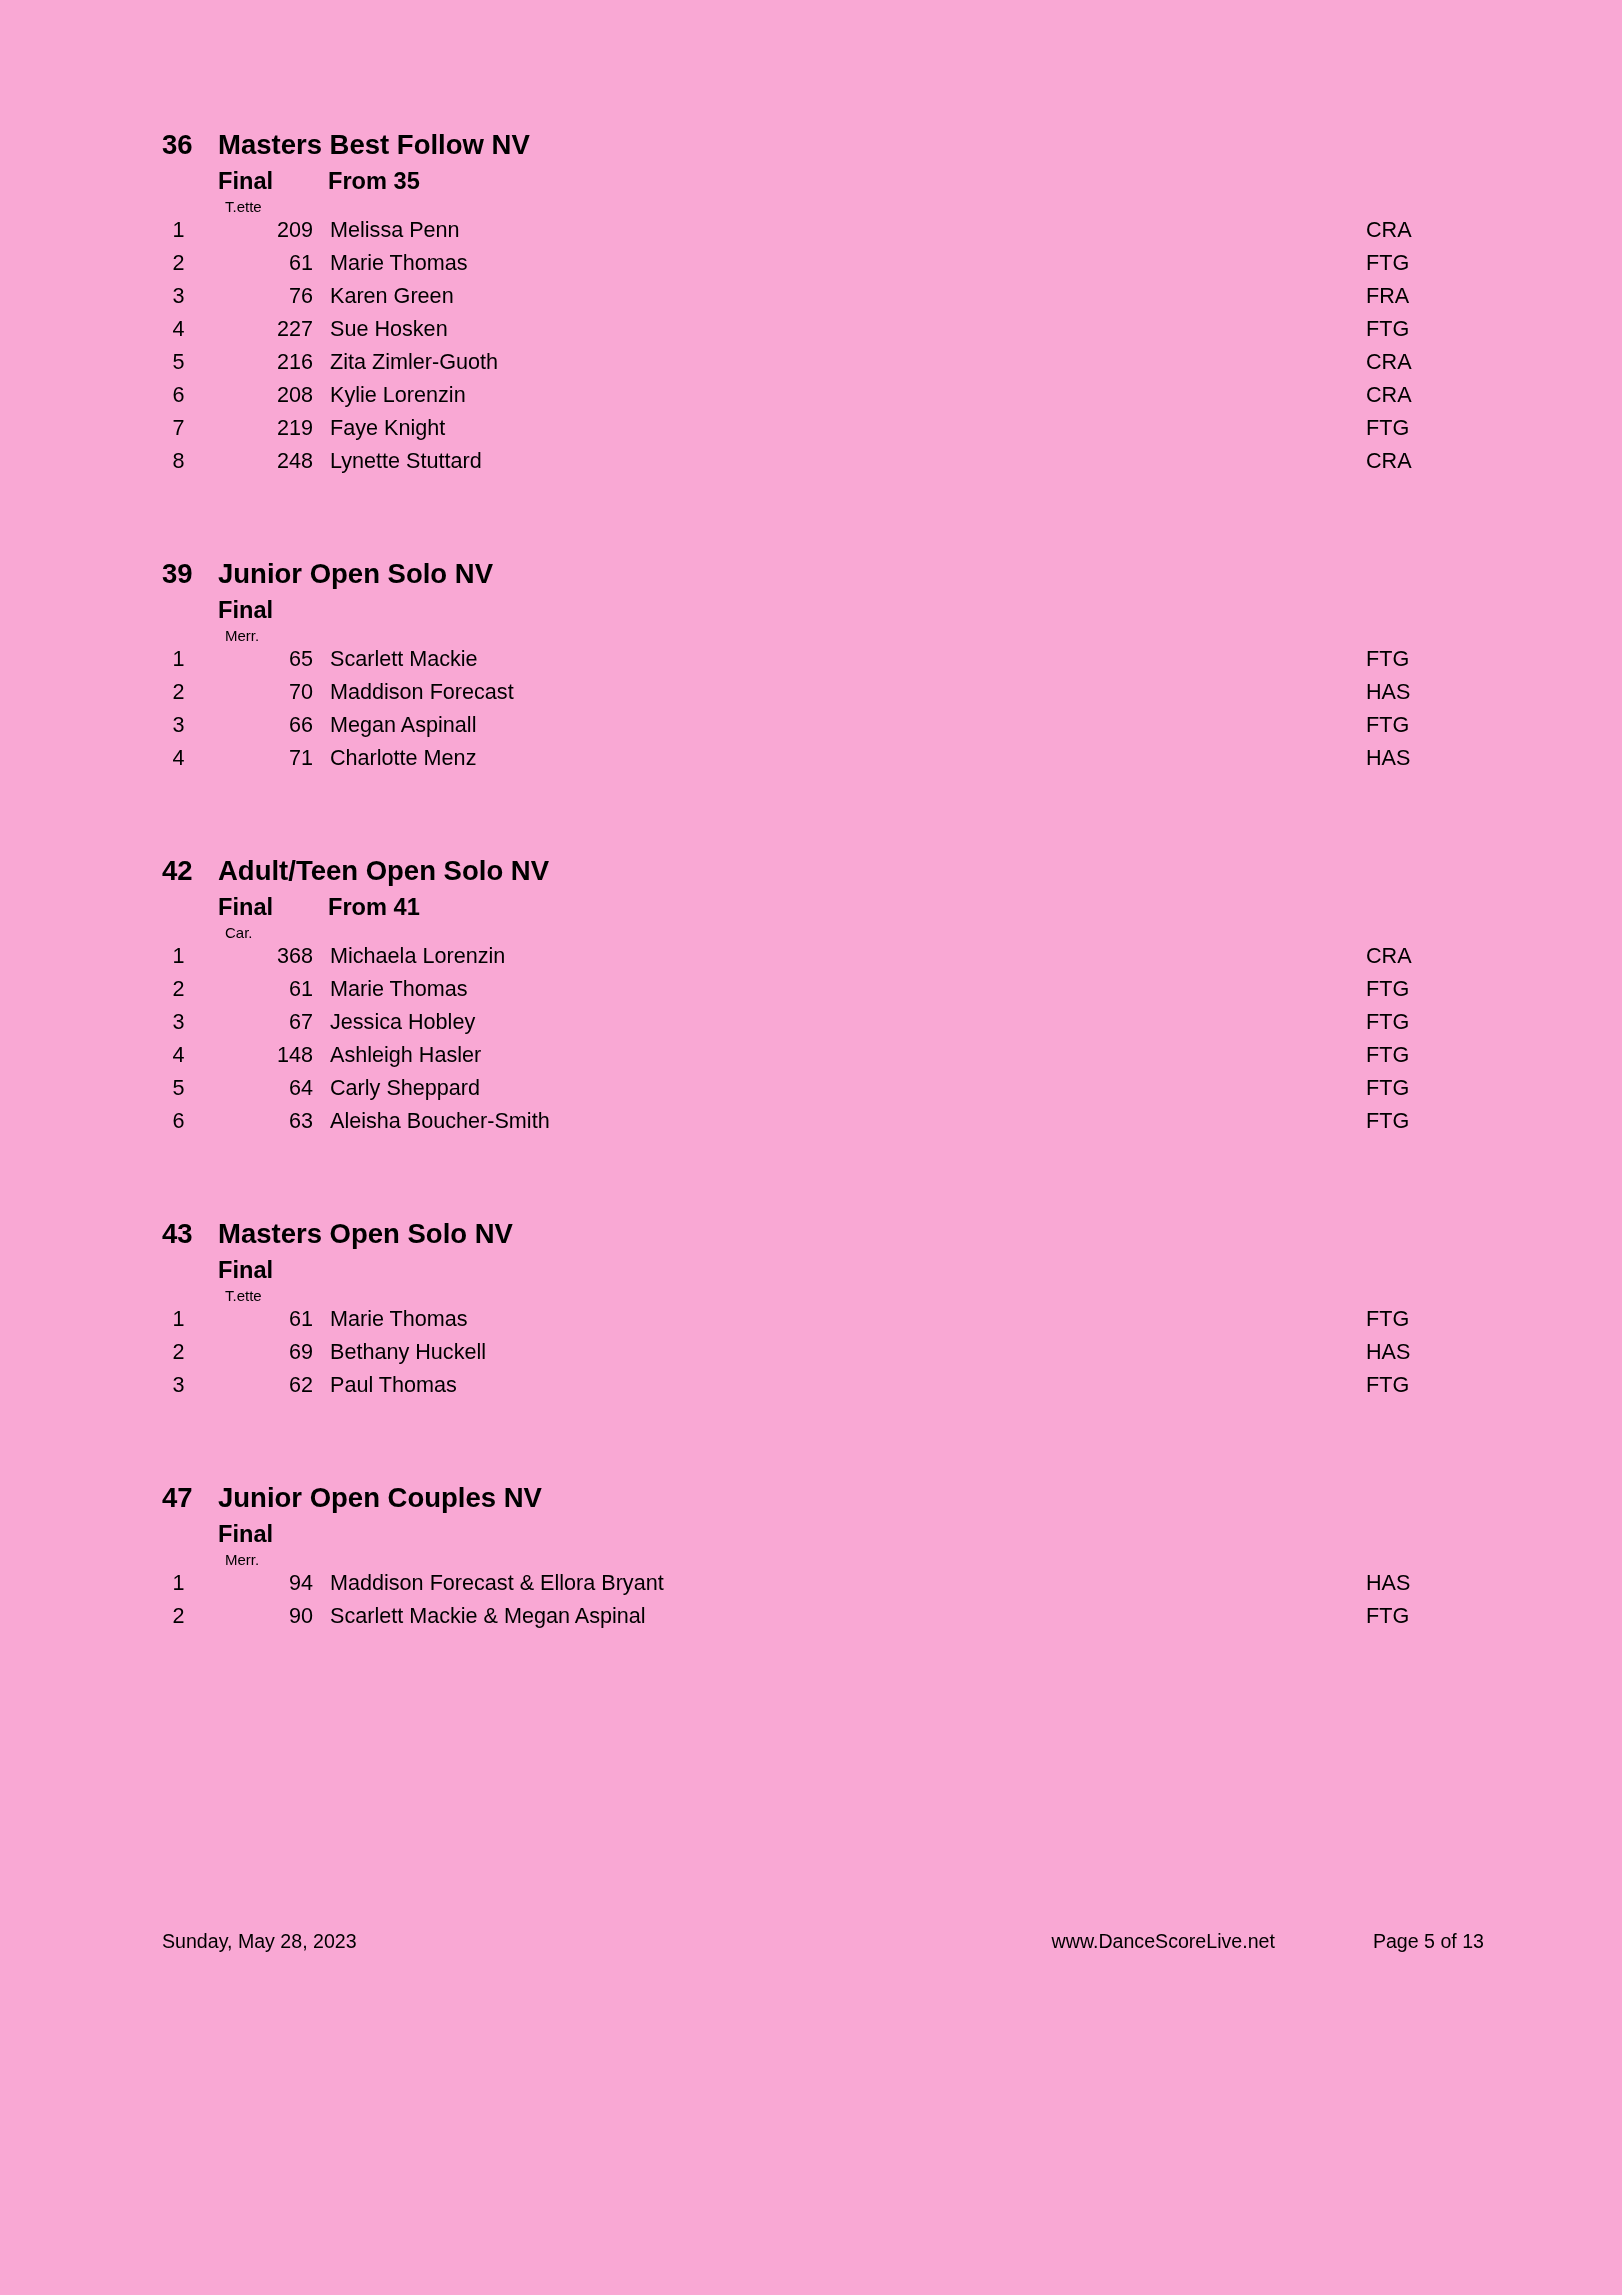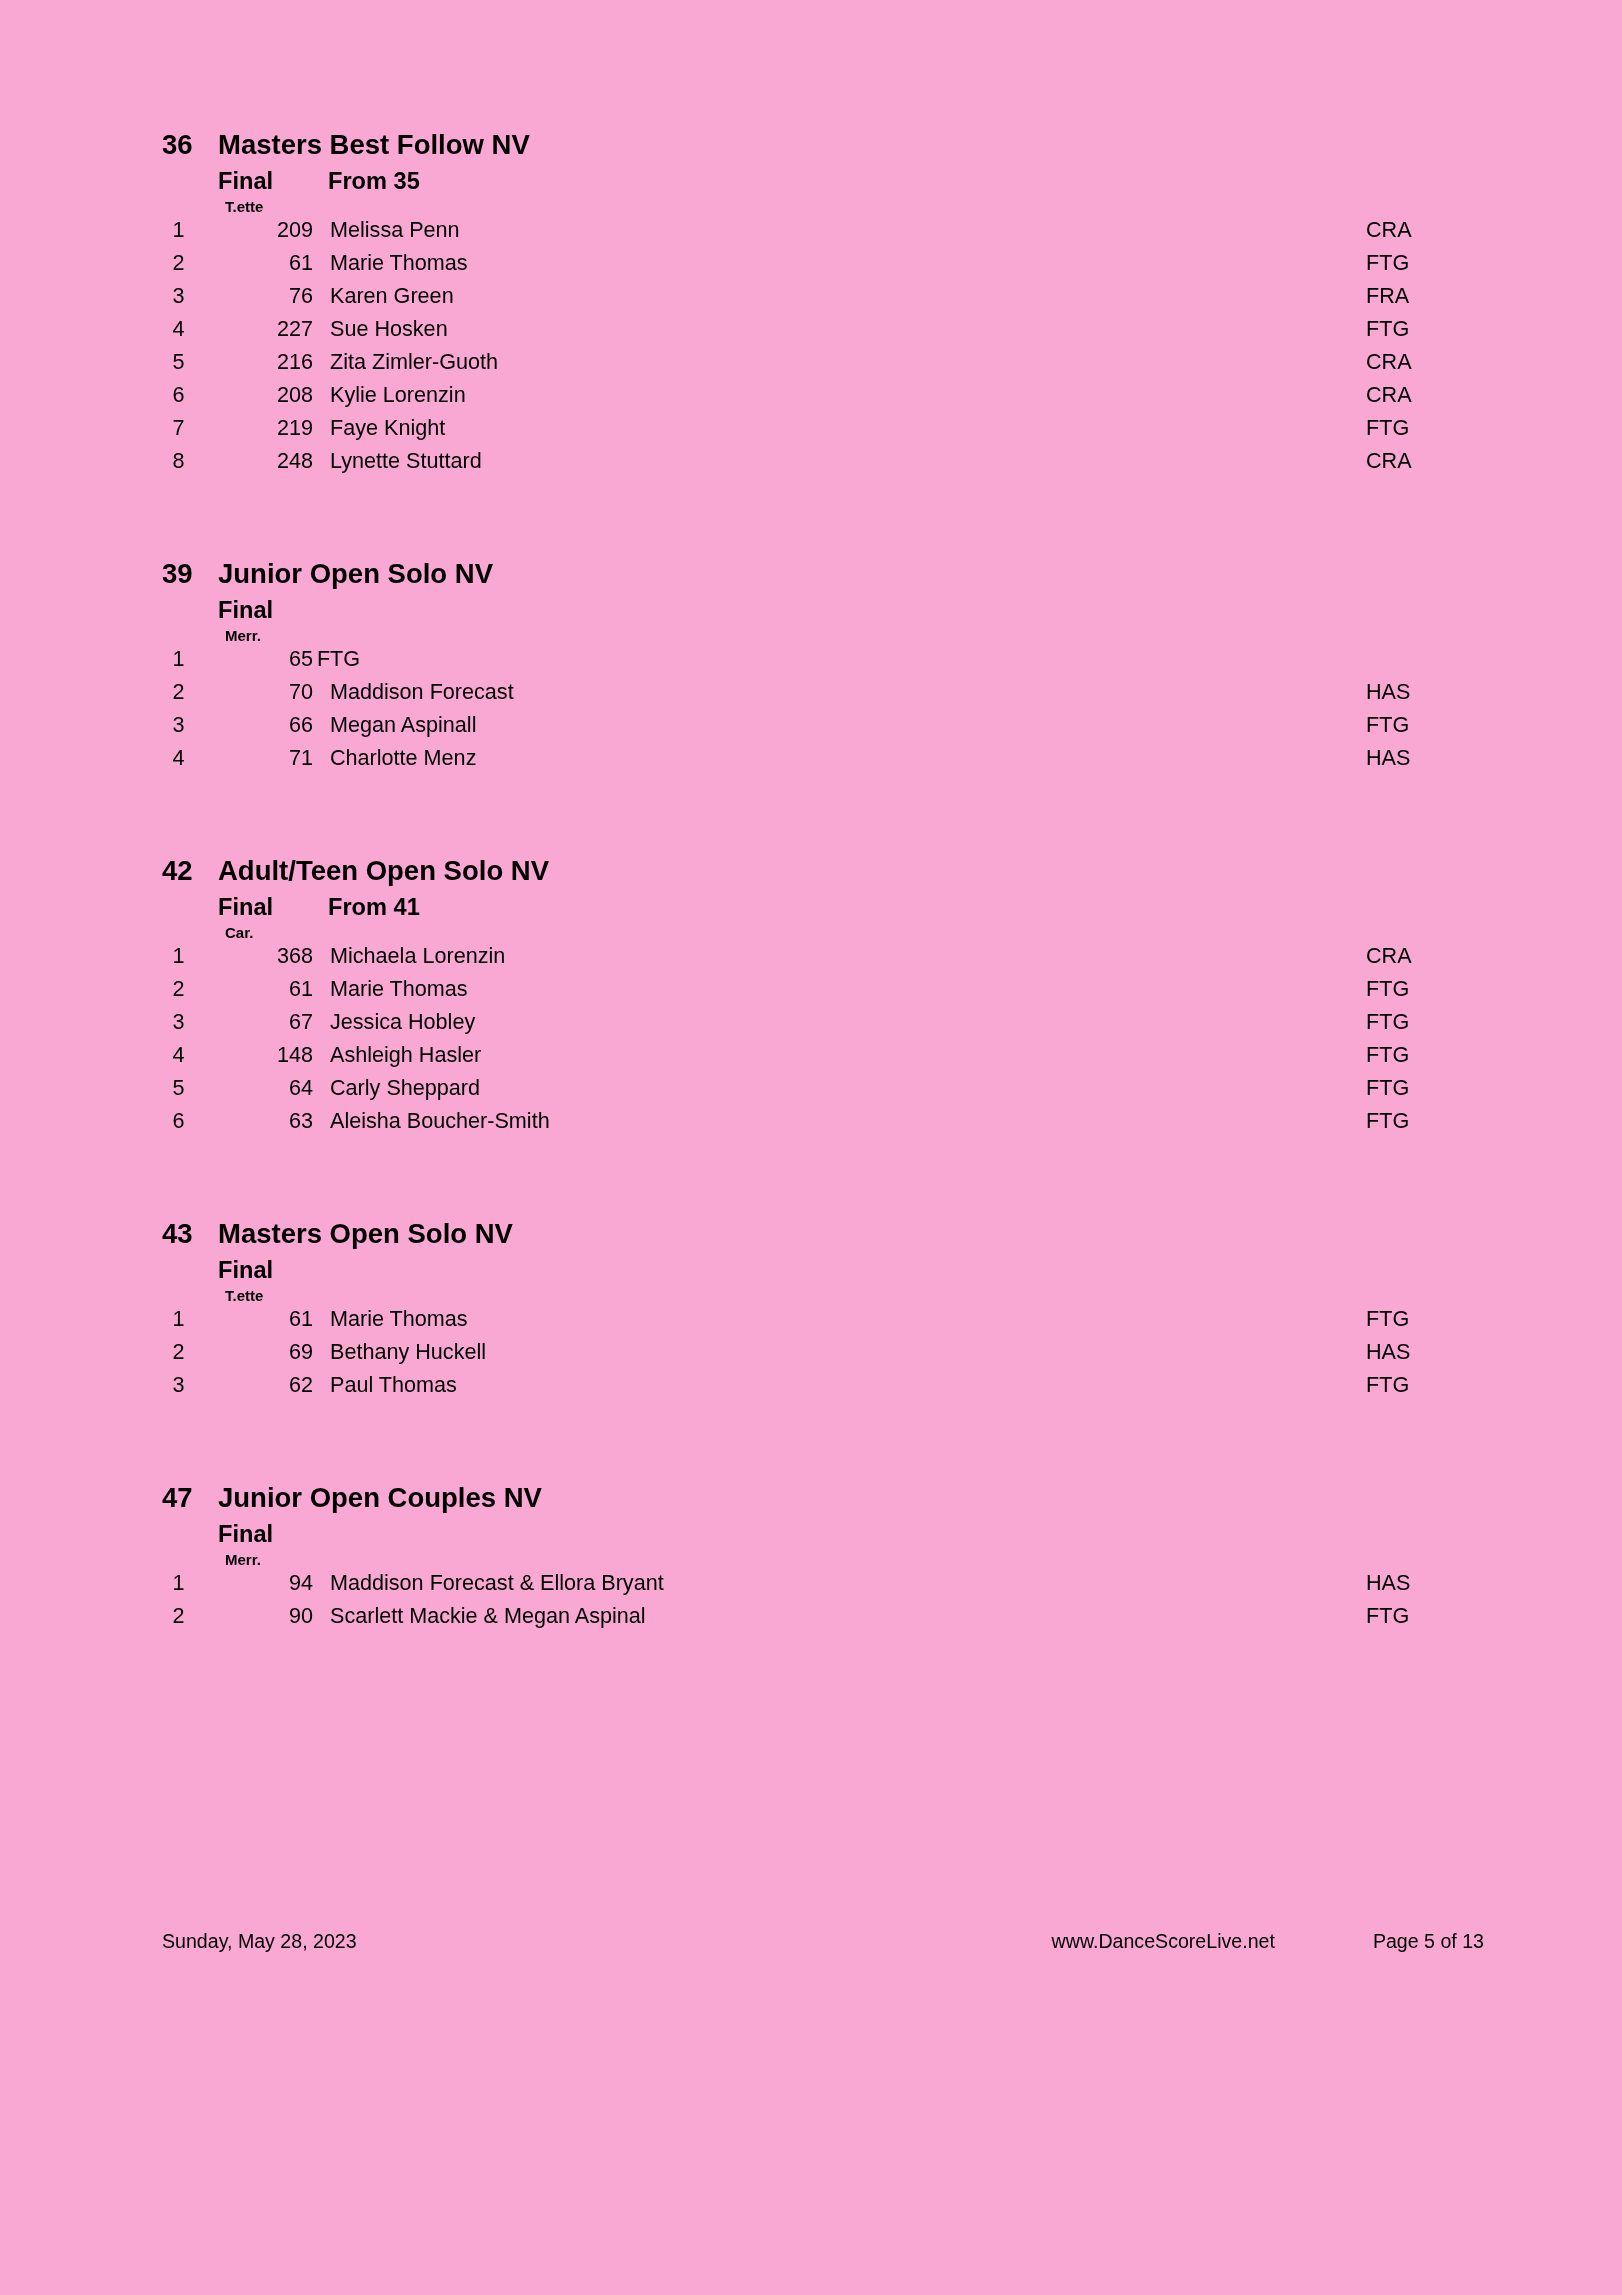--- a/index.html
+++ b/index.html
@@ -60,21 +60,21 @@
     flex: 0 0 110px;
   }
   .event-from {
     font-size: 23.6px;
     font-weight: bold;
   }
   .judge-line {
     margin-left: 63px;
     margin-top: 3.9px;
     font-size: 15px;
-    font-weight: bold;
+    font-weight: normal;
     line-height: 1.1;
   }
 
   
   .results {
     margin-top: 3.9px;
   }
   .row {
     display: flex;
     align-items: baseline;
@@ -210,20 +210,21 @@
       </div>
       <div class="event-sub">
         <div class="event-round">Final</div>
         <div class="event-from"></div>
       </div>
       <div class="judge-line">Merr.</div>
       <div class="results">
         <div class="row">
           <div class="r-place">1</div>
           <div class="r-num">65</div>
+          <div class="r-name">Scarlett Mackie</div>
           <div class="r-studio">FTG</div>
         </div>
         <div class="row">
           <div class="r-place">2</div>
           <div class="r-num">70</div>
           <div class="r-name">Maddison Forecast</div>
           <div class="r-studio">HAS</div>
         </div>
         <div class="row">
           <div class="r-place">3</div>

